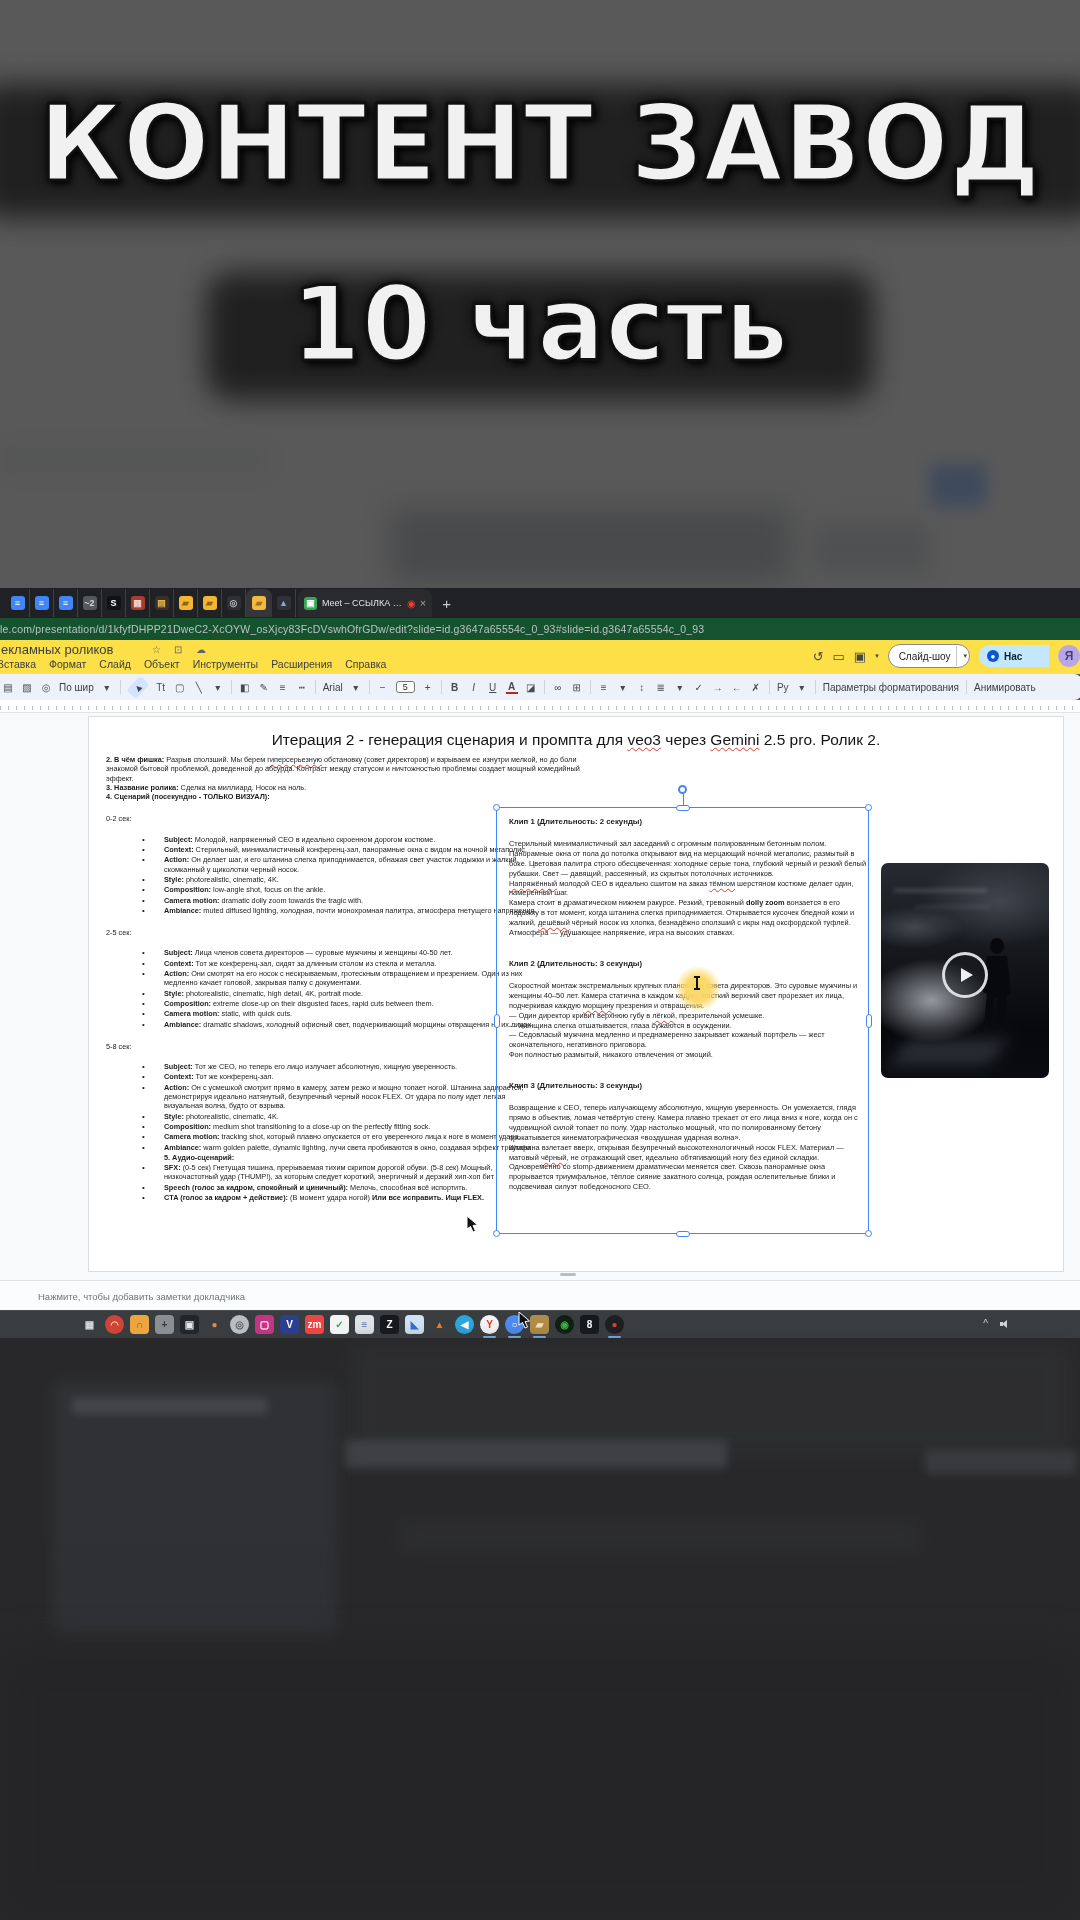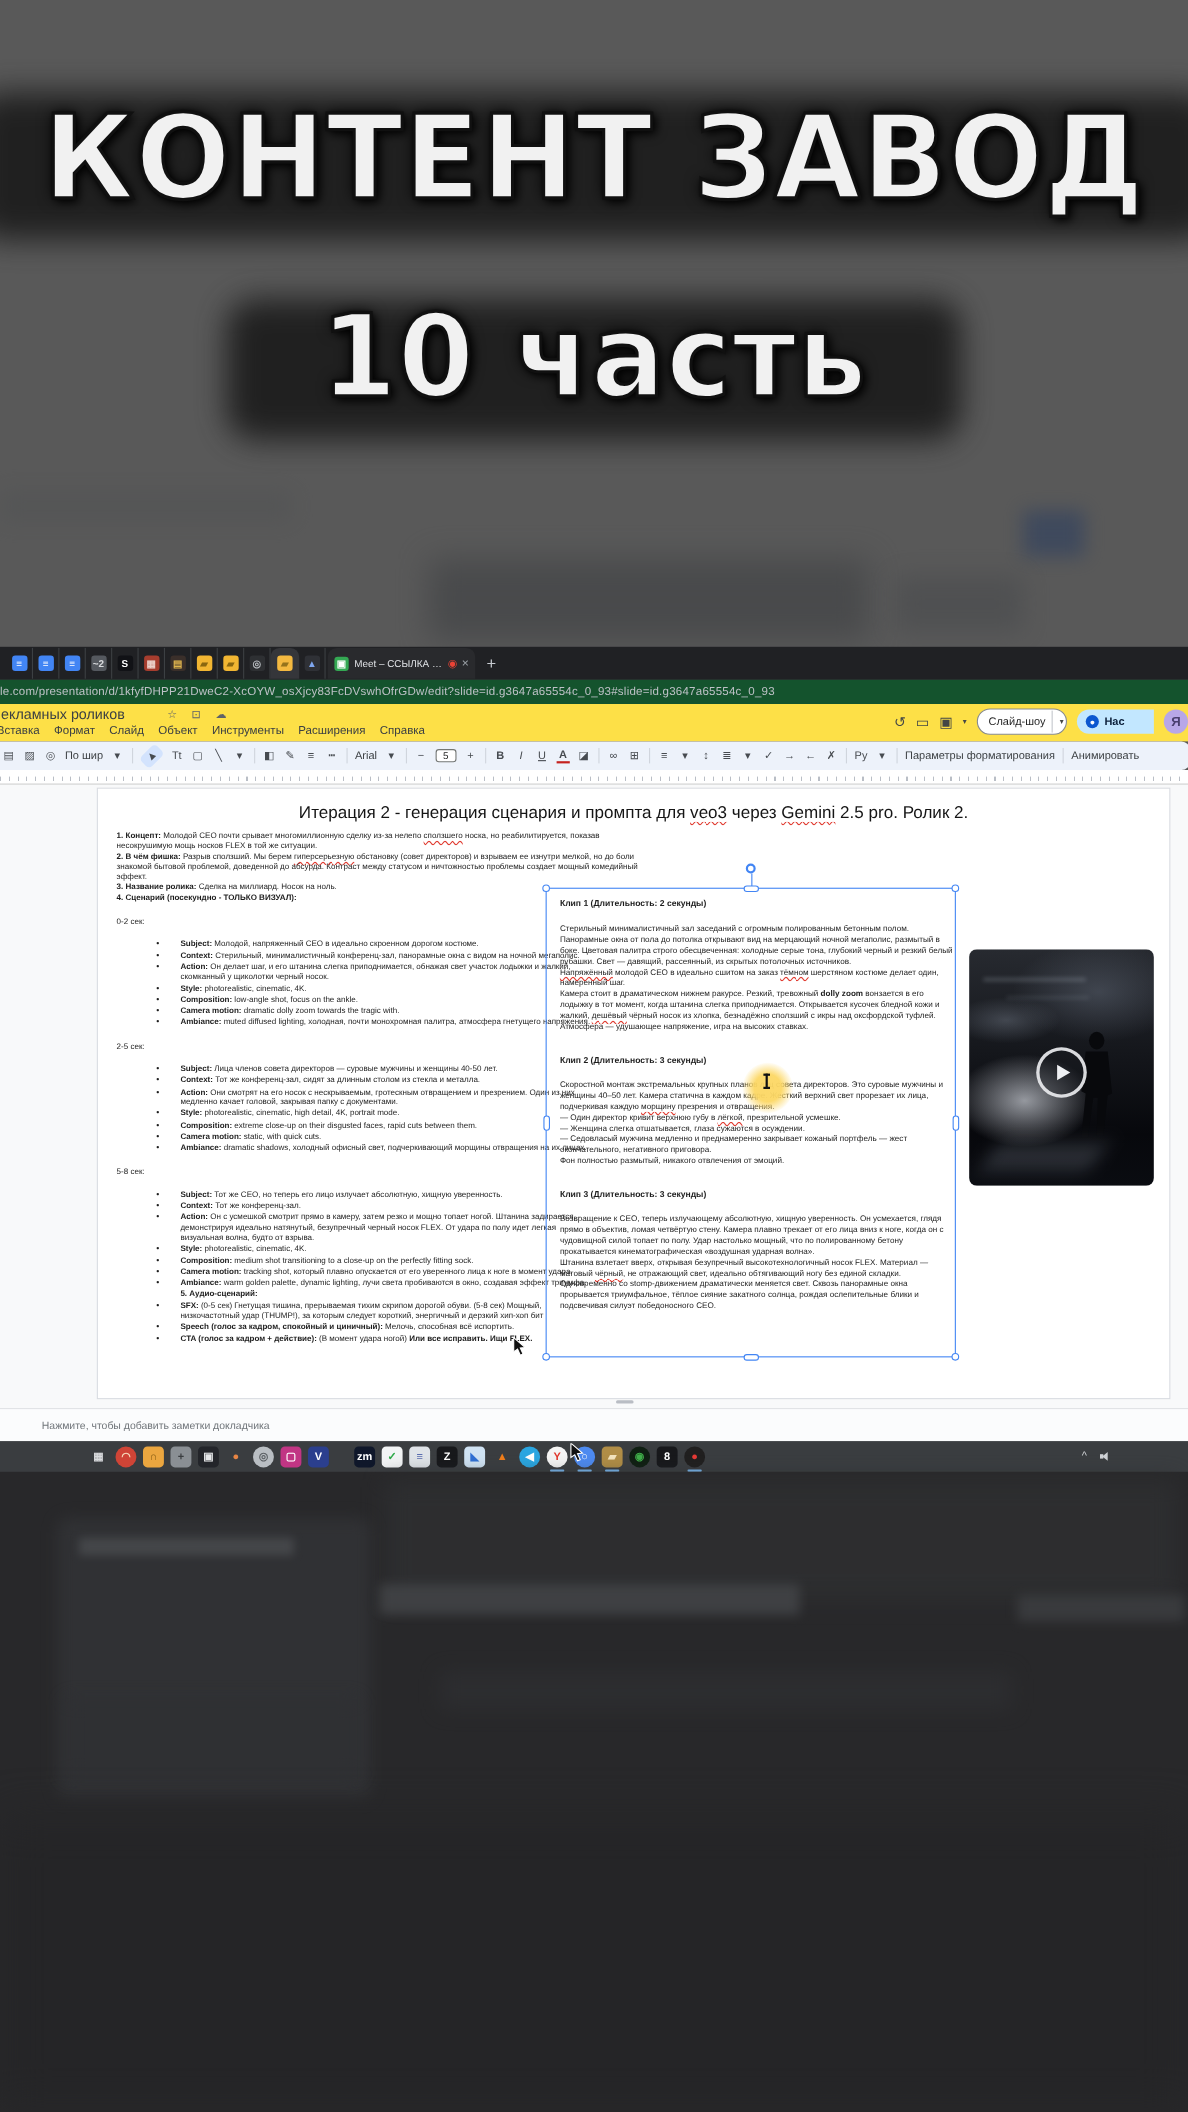--- a/index.html
+++ b/index.html
@@ -328,21 +328,20 @@
     <span class="tsep"></span>
     <span class="tlabel">Анимировать</span>
   </div>
 
   <div id="ruler"></div>
 
   <div id="canvas">
     <div id="slide">
       <div id="slide-heading"><span>Итерация 2 - генерация сценария и промпта для </span><span class="sp">veo3</span><span> через </span><span class="sp">Gemini</span><span> 2.5 pro. Ролик 2.</span></div>
       <div id="left-col">
-          <div class="intro-line"><span class="b">1. Концепт:</span><span> Молодой CEO почти срывает многомиллионную сделку из-за нелепо </span><span class="sp">сползшего</span><span> носка, но реабилитируется, показав несокрушимую мощь носков FLEX в той же ситуации.</span></div>
           <div class="intro-line"><span class="b">2. В чём фишка:</span><span> Разрыв сползший. Мы берем </span><span class="sp">гиперсерьезную</span><span> обстановку (совет директоров) и взрываем ее изнутри мелкой, но до боли знакомой бытовой проблемой, доведенной до абсурда. Контраст между статусом и ничтожностью проблемы создает мощный комедийный эффект.</span></div>
           <div class="intro-line"><span class="b">3. Название ролика:</span><span> Сделка на миллиард. Носок на ноль.</span></div>
           <div class="intro-line"><span class="b">4. Сценарий (посекундно - ТОЛЬКО ВИЗУАЛ):</span></div>
           <div class="sec">
             <div class="time">0-2 сек:</div>
             <ul>
               <li><span class="b">Subject:</span><span> Молодой, напряженный CEO в идеально скроенном дорогом костюме.</span></li>
               <li><span class="b">Context:</span><span> Стерильный, минималистичный конференц-зал, панорамные окна с видом на ночной мегаполис.</span></li>
               <li><span class="b">Action:</span><span> Он делает шаг, и его штанина слегка приподнимается, обнажая свет участок лодыжки и жалкий, скомканный у щиколотки черный носок.</span></li>
               <li><span class="b">Style:</span><span> photorealistic, cinematic, 4K.</span></li>
@@ -467,21 +466,21 @@
         </div>
         <div class="tbi circle" style="background: rgb(185, 190, 195);">
           <span class="g" style="color: rgb(92, 97, 101);">◎</span>
         </div>
         <div class="tbi" style="background: rgb(193, 53, 132);">
           <span class="g" style="color: rgb(255, 255, 255);">▢</span>
         </div>
         <div class="tbi" style="background: rgb(43, 63, 142);">
           <span class="g" style="color: rgb(255, 255, 255);">V</span>
         </div>
-        <div class="tbi" style="background: #0f172a; margin-left: 17px;">
+        <div class="tbi" style="background: #ef4444;">
           <span class="g" style="color: rgb(255, 255, 255);">zm</span>
         </div>
         <div class="tbi" style="background: rgb(242, 244, 245);">
           <span class="g" style="color: rgb(47, 170, 74);">✓</span>
         </div>
         <div class="tbi" style="background: rgb(223, 227, 232);">
           <span class="g" style="color: rgb(90, 109, 176);">≡</span>
         </div>
         <div class="tbi" style="background: rgb(23, 24, 27);">
           <span class="g" style="color: rgb(255, 255, 255);">Z</span>

